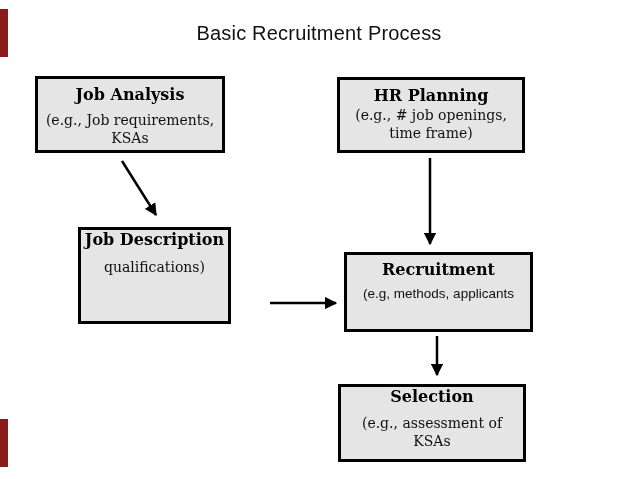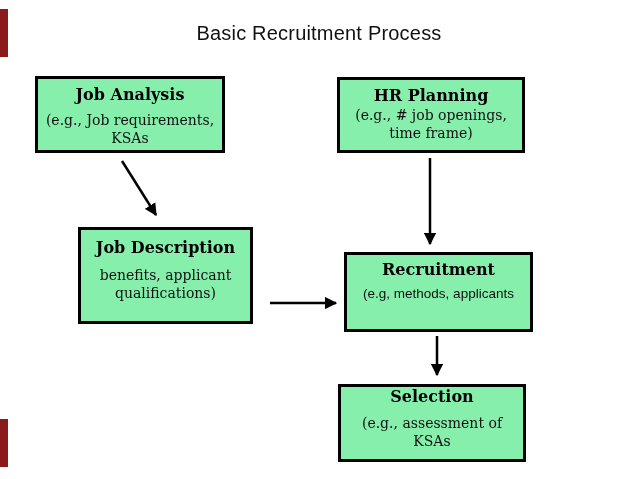--- a/index.html
+++ b/index.html
@@ -33,21 +33,21 @@
     width: 8px;
     height: 48px;
     background: #8b1a1a;
   }
   .red-bar.top { top: 9px; }
   .red-bar.bottom { top: 419px; }
 
   .box {
     position: absolute;
     box-sizing: border-box;
-    background: #86efac;
+    background: #e5e5e5;
     border: 3px solid #000000;
     text-align: center;
     color: #111111;
   }
   .box-heading {
     font-family: "DejaVu Serif", serif;
     font-weight: 700;
     font-size: 16px;
     line-height: 20px;
     color: #000000;
@@ -58,21 +58,21 @@
     line-height: 18px;
   }
   .box-body.sans {
     font-family: "Liberation Sans", sans-serif;
     font-size: 13.5px;
     line-height: 18px;
   }
 
   .box.job-analysis   { left: 35px;  top: 76px;  width: 190px; height: 77px; padding-top: 6px; }
   .box.hr-planning    { left: 337px; top: 77px;  width: 188px; height: 76px; padding-top: 6px; }
-  .box.job-description{ left: 78px;  top: 227px; width: 175px; height: 97px; padding-top: 8px; }
+  .box.job-description{ left: 78px;  top: 227px; width: 153px; height: 97px; }
   .box.recruitment    { left: 344px; top: 252px; width: 189px; height: 80px; padding-top: 5px; }
   .box.selection      { left: 338px; top: 384px; width: 188px; height: 78px; }
 
   .box.job-analysis    .box-heading { margin-bottom: 6px; }
   .box.hr-planning     .box-heading { }
   .box.job-description .box-heading { margin-bottom: 8px; }
   .box.recruitment     .box-heading { margin-bottom: 5px; }
   .box.selection       .box-heading { margin-bottom: 7px; }
 
   svg.arrows {
@@ -120,21 +120,20 @@
     <div class="box-heading">HR Planning</div>
     <div class="box-body">
       <div>(e.g., # job openings,</div>
       <div>time frame)</div>
     </div>
   </div>
 
   <div class="box job-description">
     <div class="box-heading">Job Description</div>
     <div class="box-body">
-      <div>benefits, applicant</div>
       <div>qualifications)</div>
     </div>
   </div>
 
   <div class="box recruitment">
     <div class="box-heading">Recruitment</div>
     <div class="box-body sans">
       <div>(e.g, methods, applicants</div>
     </div>
   </div>

